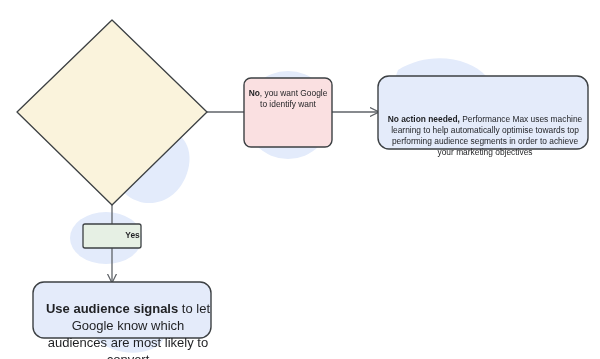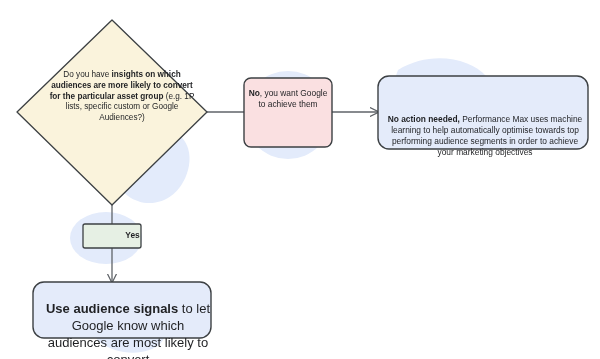--- a/index.html
+++ b/index.html
@@ -105,26 +105,23 @@
 
     <rect x="244" y="78" width="88" height="69" rx="7" ry="7" fill="#fae0e1" stroke="#3c4043" stroke-width="1.4"></rect>
 
     <rect x="378" y="76" width="210" height="73" rx="11" ry="11" fill="#e4ebfa" stroke="#3c4043" stroke-width="1.4"></rect>
 
     <rect x="83" y="224" width="58" height="24" rx="2" ry="2" fill="#e6f0e4" stroke="#3c4043" stroke-width="1.3"></rect>
 
     <rect x="33" y="282" width="178" height="56" rx="11" ry="11" fill="#e4ebfa" stroke="#3c4043" stroke-width="1.4"></rect>
   </svg>
 
-  <div class="node-text txt-diamond">
-    <span>Do you have </span><span class="b">insights on which audiences are more likely to convert for the particular asset group</span><span> (e.g. 1P lists, specific custom or Google Audiences?)</span>
-  </div>
 
   <div class="node-text txt-pink">
-    <span class="b">No</span><span>, you want Google to achieve them</span>
+    <span class="b">No</span><span>, you want Google to identify want</span>
   </div>
 
   <div class="node-text txt-blueright">
     <span class="b">No action needed,</span><span> Performance Max uses machine learning to help automatically optimise towards top performing audience segments in order to achieve your marketing objectives</span>
   </div>
 
   <div class="node-text txt-yes">Yes</div>
 
   <div class="node-text txt-bluebottom">
     <span class="b">Use audience signals</span><span> to let Google know which audiences are most likely to convert</span>

